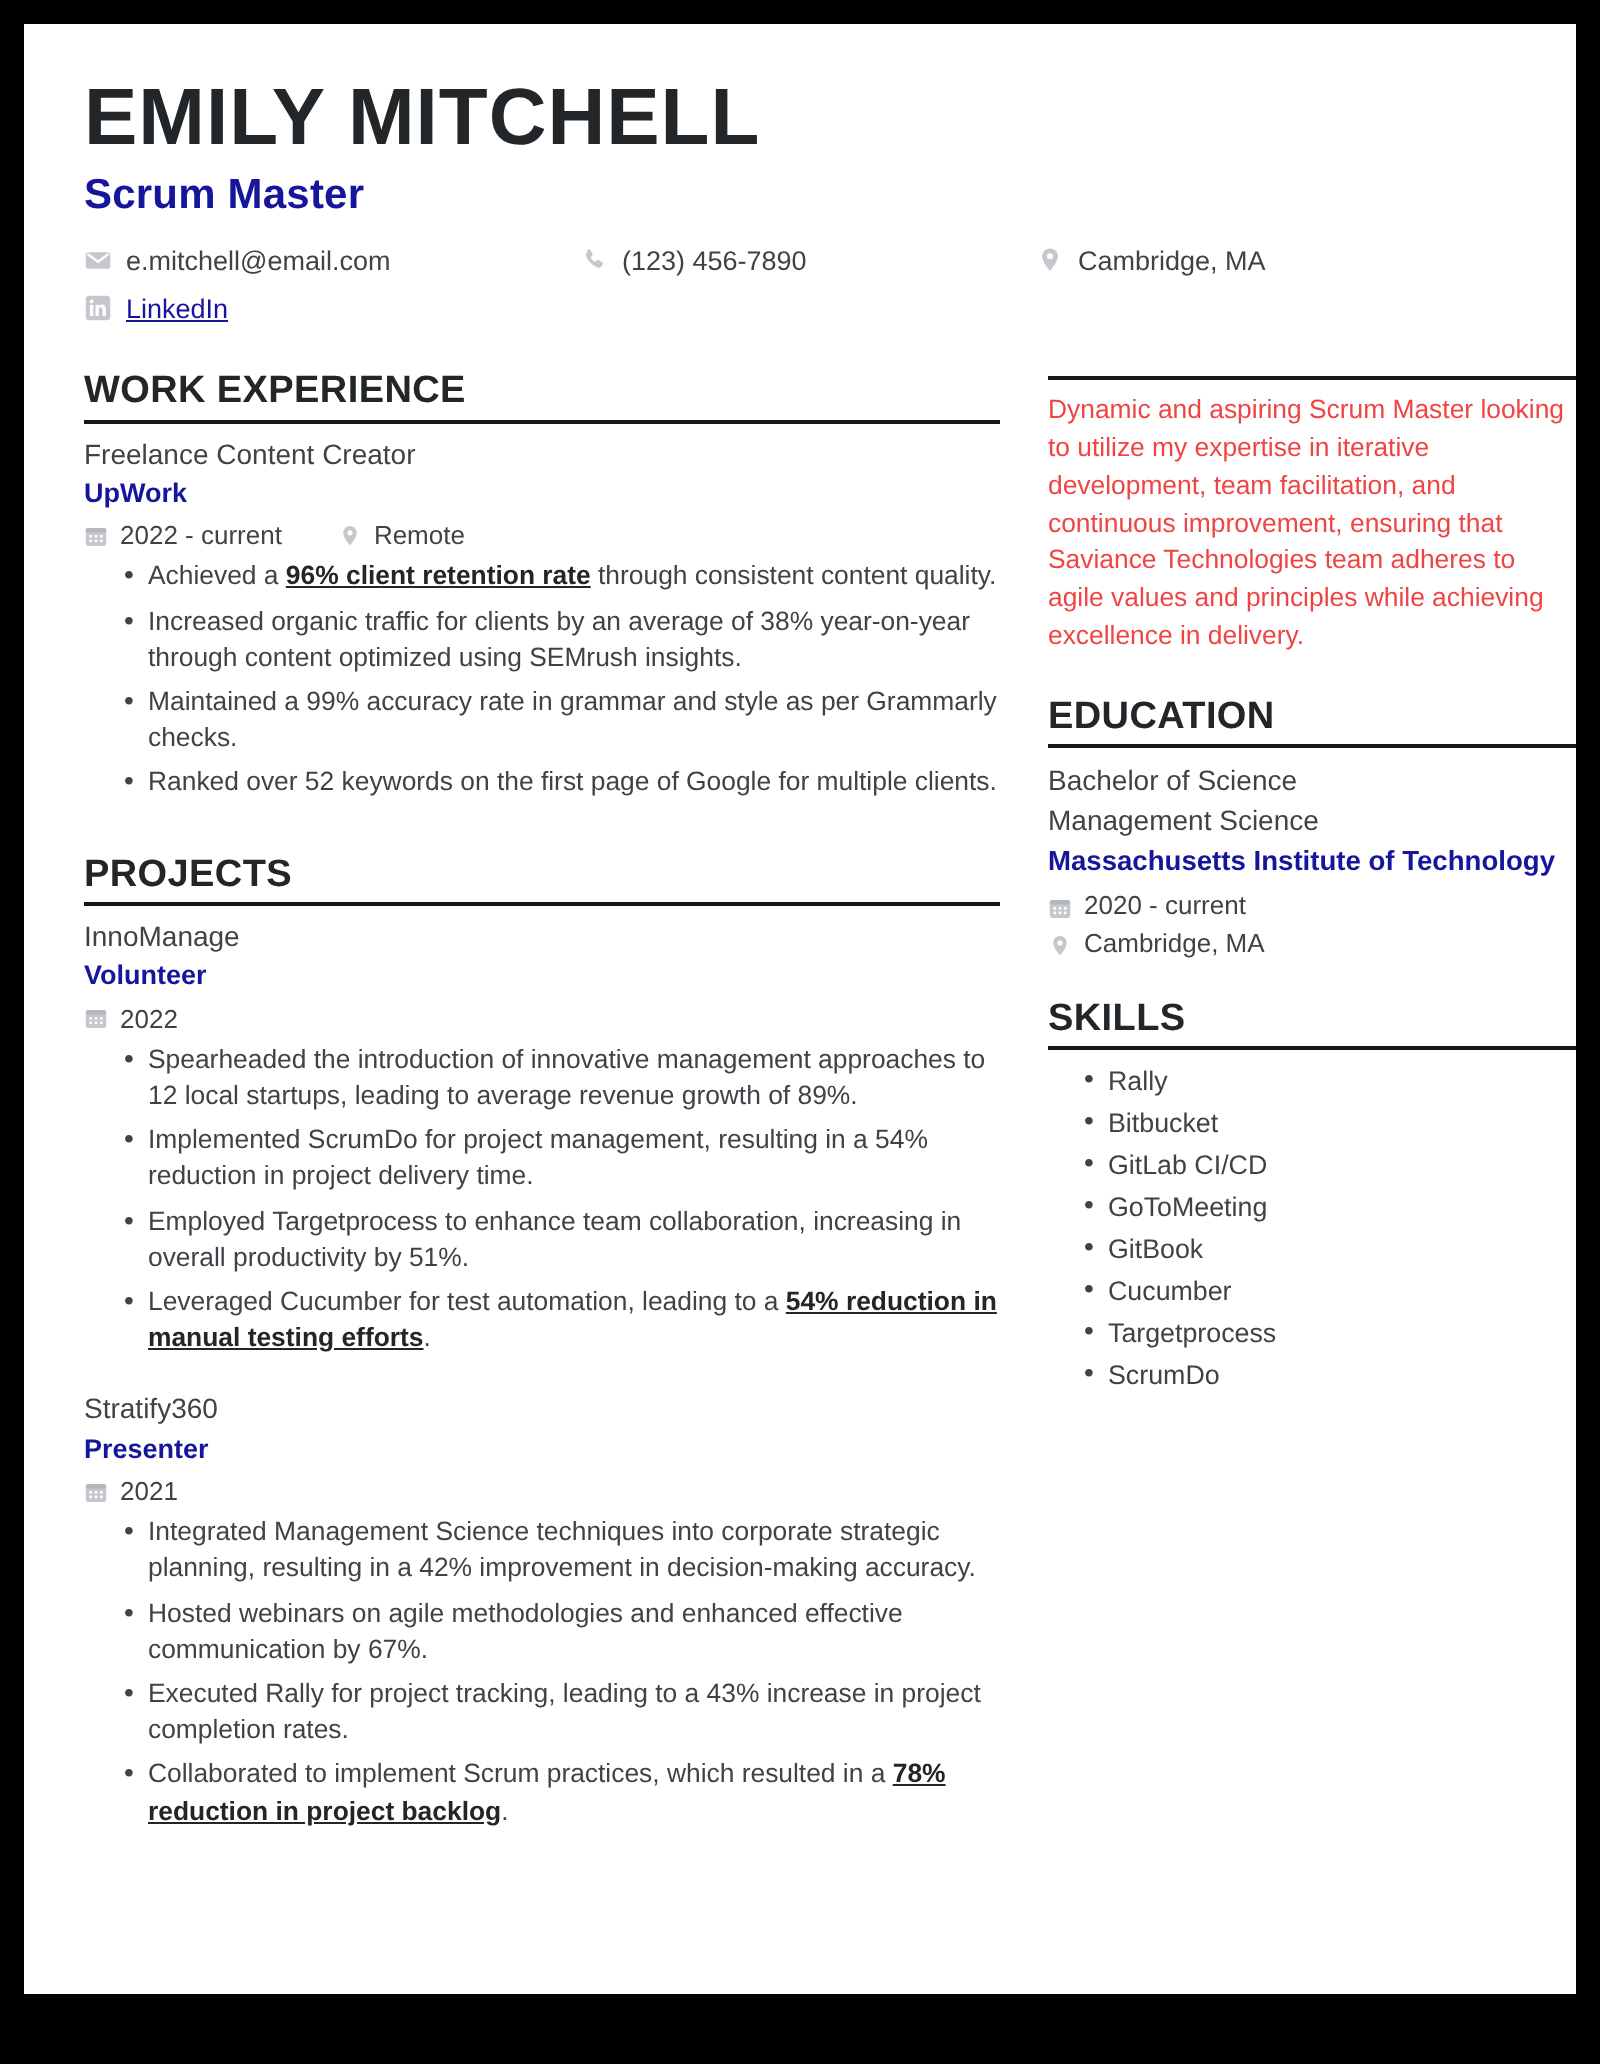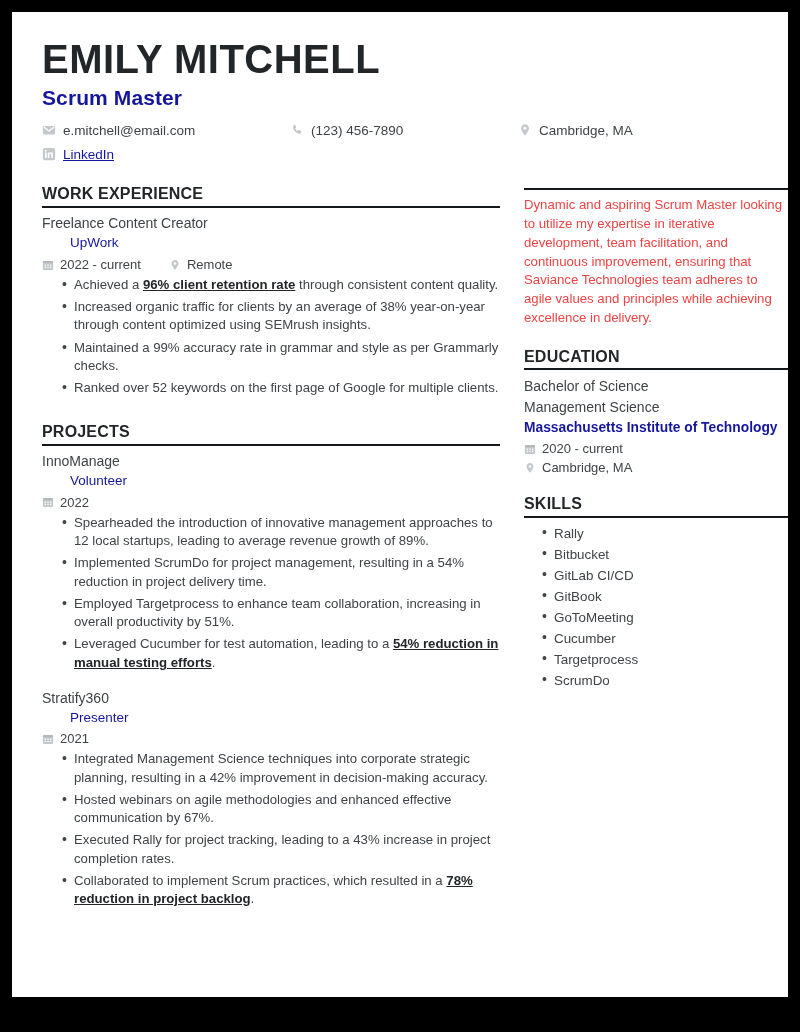--- a/index.html
+++ b/index.html
@@ -78,21 +78,21 @@
   .cols {
     display: flex;
     margin-top: 22px;
     align-items: flex-start;
   }
   .col-left { width: 458px; flex: 0 0 458px; }
   .col-gap  { width: 24px; flex: 0 0 24px; }
   .col-right { width: 264px; flex: 0 0 264px; }
 
   .sec-title {
-    font-size: 16px;
+    font-size: 19px;
     font-weight: 800;
     color: #232629;
     letter-spacing: 0.2px;
     line-height: 1.12;
     text-transform: uppercase;
   }
   .sec-rule {
     border-bottom: 2.5px solid #15181b;
     margin-top: 3px;
     margin-bottom: 6px;
@@ -104,25 +104,24 @@
 
   .entry-title {
     font-size: 14px;
     font-weight: 400;
     color: #3f4347;
     line-height: 1.3;
     margin-top: 5px;
   }
   .entry-sub {
     font-size: 13.5px;
-    font-weight: 400;
+    font-weight: 700;
     color: #16169c;
     margin-top: 2px;
     line-height: 1.3;
-    margin-left: 28px;
   }
   .meta-row {
     display: flex;
     align-items: center;
     gap: 28px;
     margin-top: 5px;
   }
   .meta {
     display: flex;
     align-items: center;
@@ -172,21 +171,21 @@
   }
   .edu-school {
     font-size: 13.8px;
     font-weight: 700;
     color: #16169c;
     line-height: 1.32;
     margin-top: 2px;
   }
   .edu-meta {
     display: flex;
-    align-items: center;
+    align-items: flex-end;
     gap: 6px;
     font-size: 13px;
     color: #3f4347;
     margin-top: 4px;
   }
 
   ul.skills {
     margin: 4px 0 0 0;
     padding-left: 18px;
     list-style: none;
@@ -414,22 +413,22 @@
           </div>
         </div>
 
         <div class="section">
           <div class="sec-title">SKILLS</div>
           <div class="sec-rule"></div>
           <ul class="skills">
             <li>Rally</li>
             <li>Bitbucket</li>
             <li>GitLab CI/CD</li>
+            <li>GoToMeeting</li>
             <li>GitBook</li>
-            <li>GoToMeeting</li>
             <li>Cucumber</li>
             <li>Targetprocess</li>
             <li>ScrumDo</li>
           </ul>
         </div>
 
       </div>
     </div>
 
   </div>

